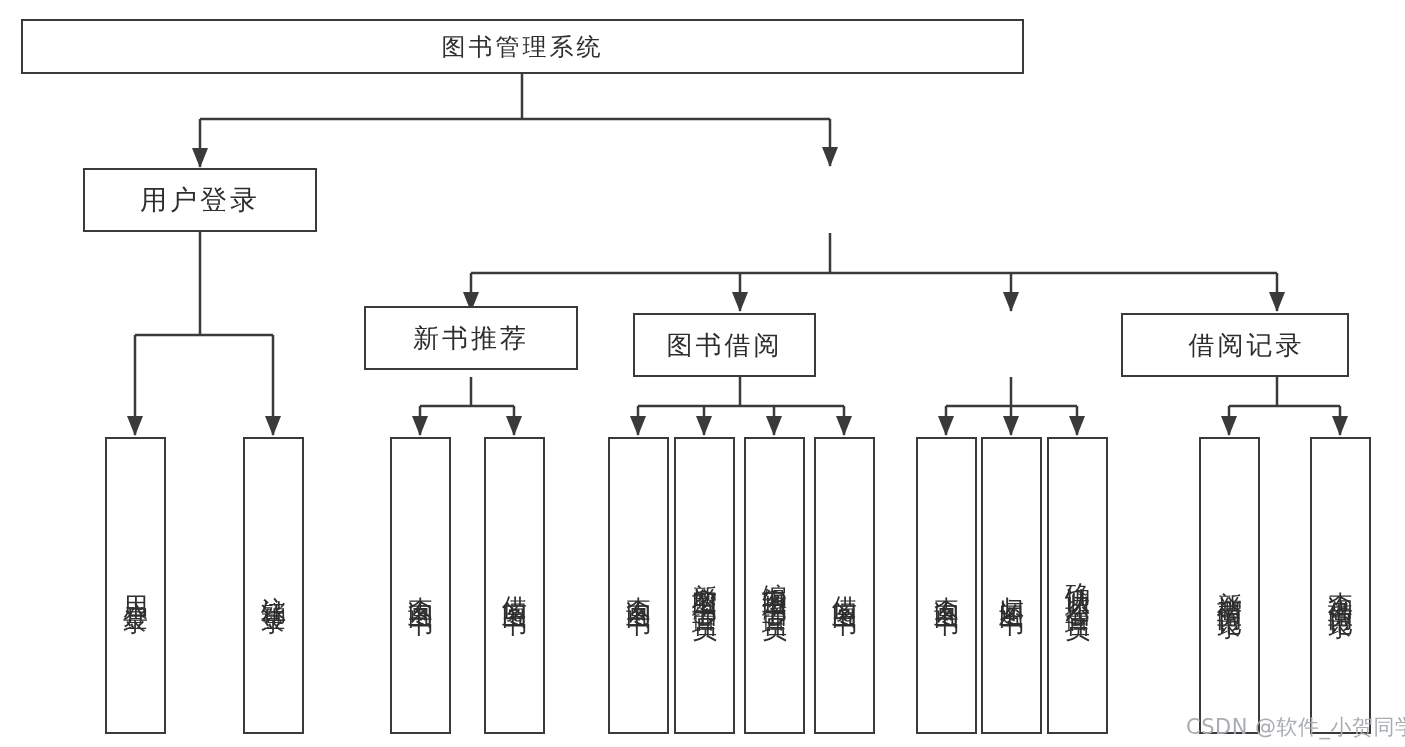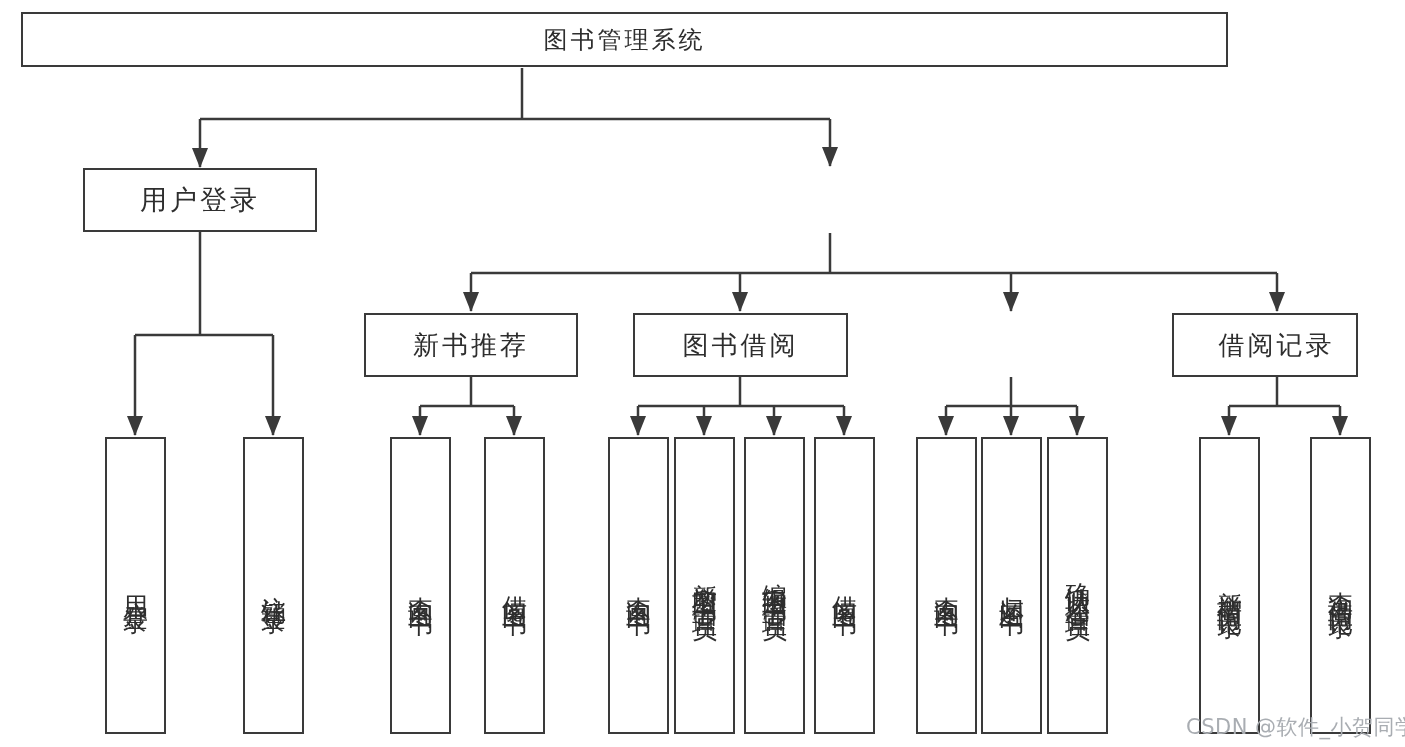--- a/index.html
+++ b/index.html
@@ -97,27 +97,27 @@
       <path d="M1011 406 V435" marker-end="url(#arw)"></path>
       <path d="M1077 406 V435" marker-end="url(#arw)"></path>
 
       <path d="M1277 377 V406"></path>
       <path d="M1229 406 H1340"></path>
       <path d="M1229 406 V435" marker-end="url(#arw)"></path>
       <path d="M1340 406 V435" marker-end="url(#arw)"></path>
     </g>
   </svg>
 
-  <div class="node hnode root" style="left:21px; top:12px; width:1207px; height:55px;">图书管理系统</div>
+  <div class="node hnode root" style="left:21px; top:19px; width:1003px; height:55px;">图书管理系统</div>
 
   <div class="node hnode lvl2" style="left:83px; top:168px; width:234px; height:64px;">用户登录</div>
 
-  <div class="node hnode lvl3" style="left:364px; top:313px; width:214px; height:64px;">新书推荐</div>
-  <div class="node hnode lvl3" style="left:633px; top:313px; width:215px; height:64px;text-align:right;">图书借阅</div>
-  <div class="node hnode lvl3" style="left:1172px; top:313px; width:186px; height:64px;padding-left:23px;">借阅记录</div>
+  <div class="node hnode lvl3" style="left:364px; top:306px; width:214px; height:64px;">新书推荐</div>
+  <div class="node hnode lvl3" style="left:633px; top:313px; width:183px; height:64px;text-align:right;">图书借阅</div>
+  <div class="node hnode lvl3" style="left:1121px; top:313px; width:228px; height:64px;padding-left:23px;">借阅记录</div>
 
   <div class="node vnode" style="left:105px;">用户登录</div>
   <div class="node vnode" style="left:243px;">注销登录</div>
   <div class="node vnode" style="left:390px;">查询图书</div>
   <div class="node vnode" style="left:484px;">借阅图书</div>
   <div class="node vnode" style="left:608px;">查询图书</div>
   <div class="node vnode" style="left:674px;">新增图书（管理员）</div>
   <div class="node vnode" style="left:744px;">编辑图书（管理员）</div>
   <div class="node vnode" style="left:814px;">借阅图书</div>
   <div class="node vnode" style="left:916px;">查询图书</div>

